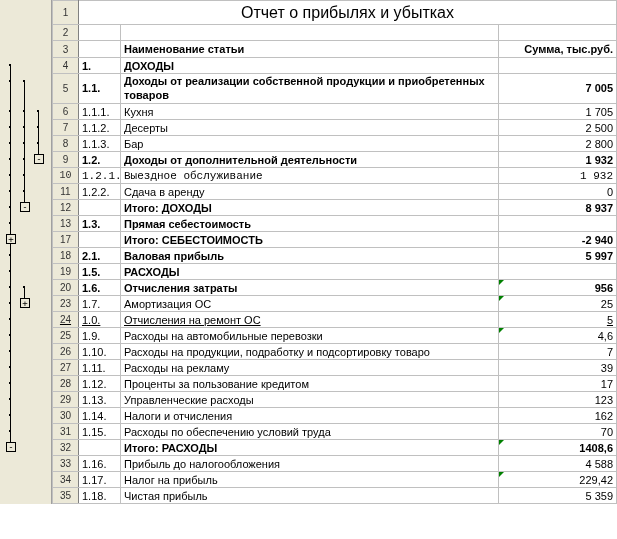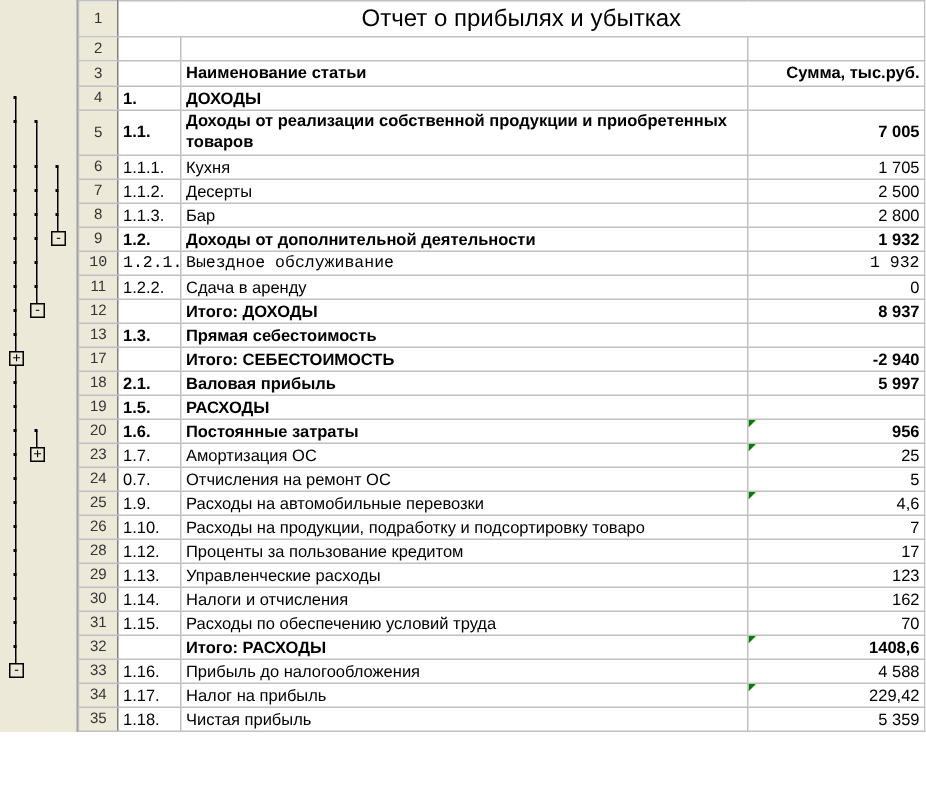--- a/index.html
+++ b/index.html
@@ -178,46 +178,52 @@
           </tr>
           <tr style="height: 16px;">
             <th class="rowhdr">19</th>
             <td class="content colA bold">1.5.</td>
             <td class="content colB bold">РАСХОДЫ</td>
             <td class="content colC bold"></td>
           </tr>
           <tr style="height: 16px; margin-top: 29px;">
             <th class="rowhdr">20</th>
             <td class="content colA bold">1.6.</td>
-            <td class="content colB bold">Постоянные затраты</td>
+            <td class="content colB bold">Отчисления затраты</td>
             <td class="content colC bold greenTri">956</td>
           </tr>
           <tr style="height: 16px; margin-top: 32px;">
             <th class="rowhdr">23</th>
             <td class="content colA">1.7.</td>
             <td class="content colB">Амортизация ОС</td>
             <td class="content colC greenTri">25</td>
           </tr>
-          <tr style="height: 16px;">
+          <tr style="height: 16px; text-decoration: underline;">
             <th class="rowhdr">24</th>
-            <td class="content colA">0.7.</td>
+            <td class="content colA">1.0.</td>
             <td class="content colB">Отчисления на ремонт ОС</td>
             <td class="content colC">5</td>
           </tr>
           <tr style="height: 16px;">
             <th class="rowhdr">25</th>
             <td class="content colA">1.9.</td>
             <td class="content colB">Расходы на автомобильные перевозки</td>
             <td class="content colC greenTri">4,6</td>
           </tr>
           <tr style="height: 16px;">
             <th class="rowhdr">26</th>
             <td class="content colA">1.10.</td>
             <td class="content colB">Расходы на продукции, подработку и подсортировку товаро</td>
             <td class="content colC">7</td>
+          </tr>
+          <tr style="height: 16px;">
+            <th class="rowhdr">27</th>
+            <td class="content colA">1.11.</td>
+            <td class="content colB">Расходы на рекламу</td>
+            <td class="content colC">39</td>
           </tr>
           <tr style="height: 16px;">
             <th class="rowhdr">28</th>
             <td class="content colA">1.12.</td>
             <td class="content colB">Проценты за пользование кредитом</td>
             <td class="content colC">17</td>
           </tr>
           <tr style="height: 16px; margin-top: 12px;">
             <th class="rowhdr">29</th>
             <td class="content colA">1.13.</td>

